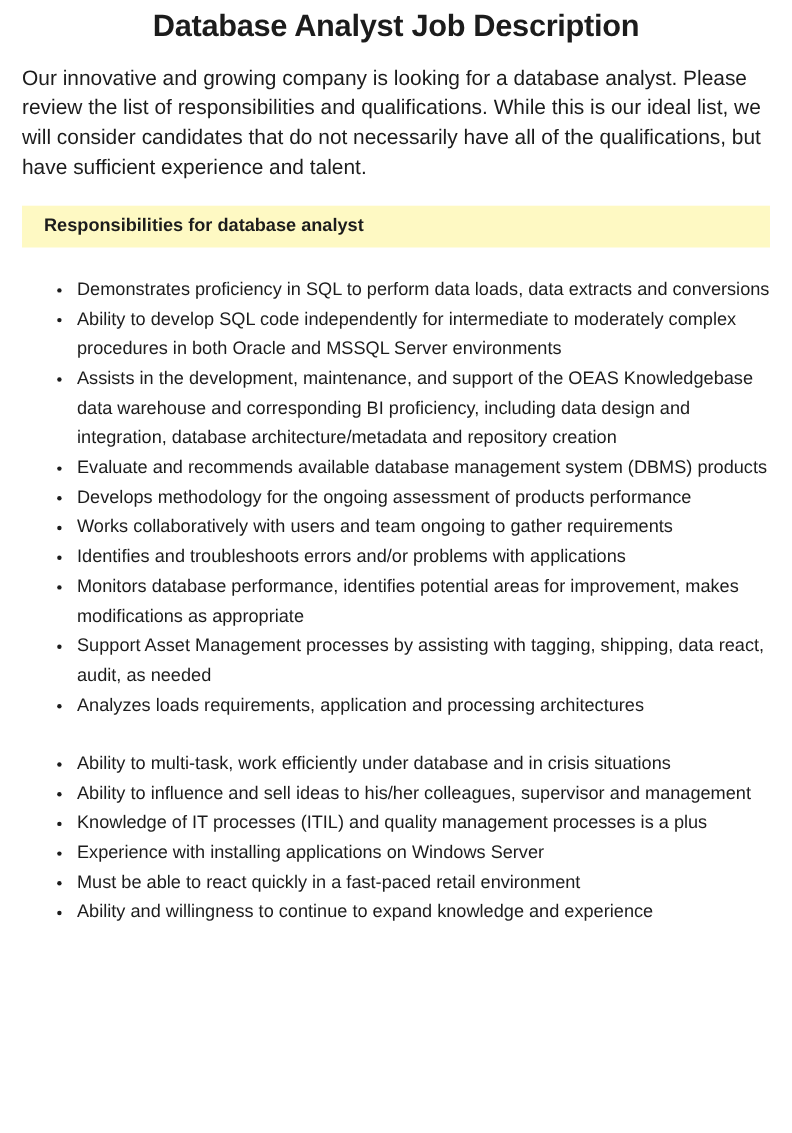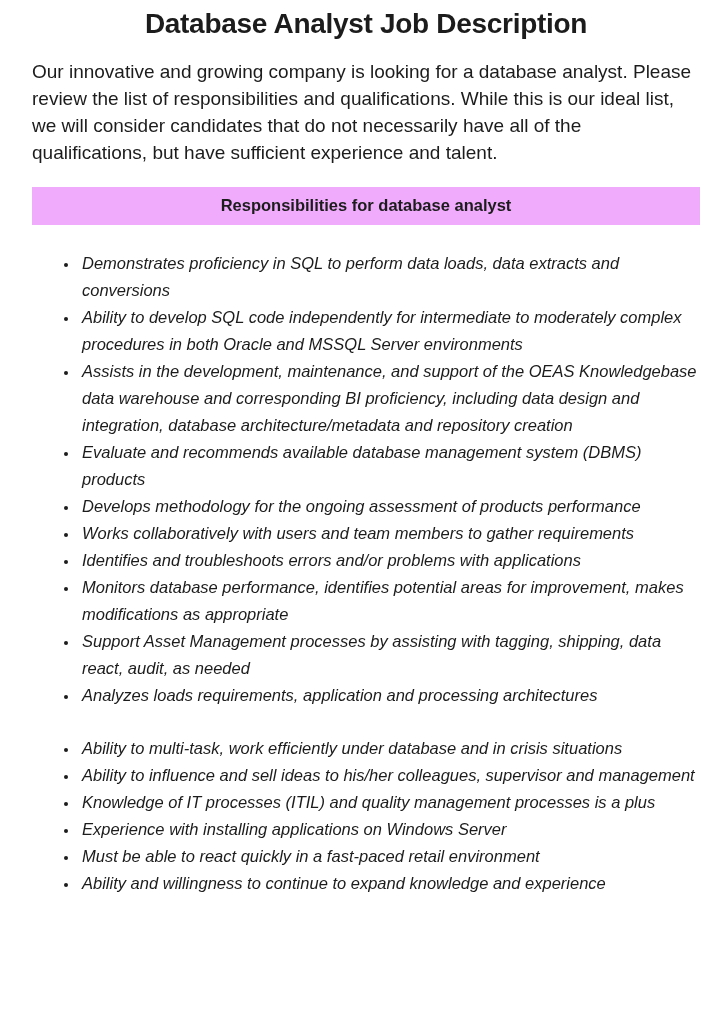--- a/index.html
+++ b/index.html
@@ -7,55 +7,52 @@
   body {
     width: 720px;
     height: 1030px;
     overflow: hidden;
     font-family: "Liberation Sans", sans-serif;
     color: #1c1c1c;
     -webkit-font-smoothing: antialiased;
   }
   .page {
     padding: 6px 20px 0 20px;
-    margin-left: 12px;
   }
   h1.doc-title {
     text-align: center;
     font-size: 28px;
     font-weight: 700;
     letter-spacing: -0.3px;
     line-height: 36px;
     margin-bottom: 16px;
   }
   p.intro {
     font-size: 19px;
     line-height: 27px;
     margin-bottom: 21px;
   }
   .section-header {
-    background: #f0abfc;
+    background: #fef9c3;
     padding: 9px 20px 10px 20px;
-    text-align: center;
   }
   .section-header h2 {
     font-size: 16.5px;
     font-weight: 700;
     line-height: 19px;
   }
   ul.bullet-list {
     margin: 25px 0 26px 0;
     padding-left: 47px;
     font-size: 16.5px;
     line-height: 27px;
     list-style-type: disc;
   }
   ul.bullet-list li {
     padding-left: 3px;
-    font-style: italic;
   }
   ul.bullet-list li::marker {
     font-size: 13px;
   }
 </style>
 </head>
 <body>
 
 <main class="page">
 
@@ -66,21 +63,21 @@
   <section>
     <div class="section-header">
       <h2>Responsibilities for database analyst</h2>
     </div>
     <ul class="bullet-list">
         <li>Demonstrates proficiency in SQL to perform data loads, data extracts and conversions</li>
         <li>Ability to develop SQL code independently for intermediate to moderately complex procedures in both Oracle and MSSQL Server environments</li>
         <li>Assists in the development, maintenance, and support of the OEAS Knowledgebase data warehouse and corresponding BI proficiency, including data design and integration, database architecture/metadata and repository creation</li>
         <li>Evaluate and recommends available database management system (DBMS) products</li>
         <li>Develops methodology for the ongoing assessment of products performance</li>
-        <li>Works collaboratively with users and team members to gather requirements</li>
+        <li>Works collaboratively with users and team ongoing to gather requirements</li>
         <li>Identifies and troubleshoots errors and/or problems with applications</li>
         <li>Monitors database performance, identifies potential areas for improvement, makes modifications as appropriate</li>
         <li>Support Asset Management processes by assisting with tagging, shipping, data react, audit, as needed</li>
         <li>Analyzes loads requirements, application and processing architectures</li>
       </ul>
   </section>
 
   <section>
     <ul class="bullet-list">
         <li>Ability to multi-task, work efficiently under database and in crisis situations</li>

